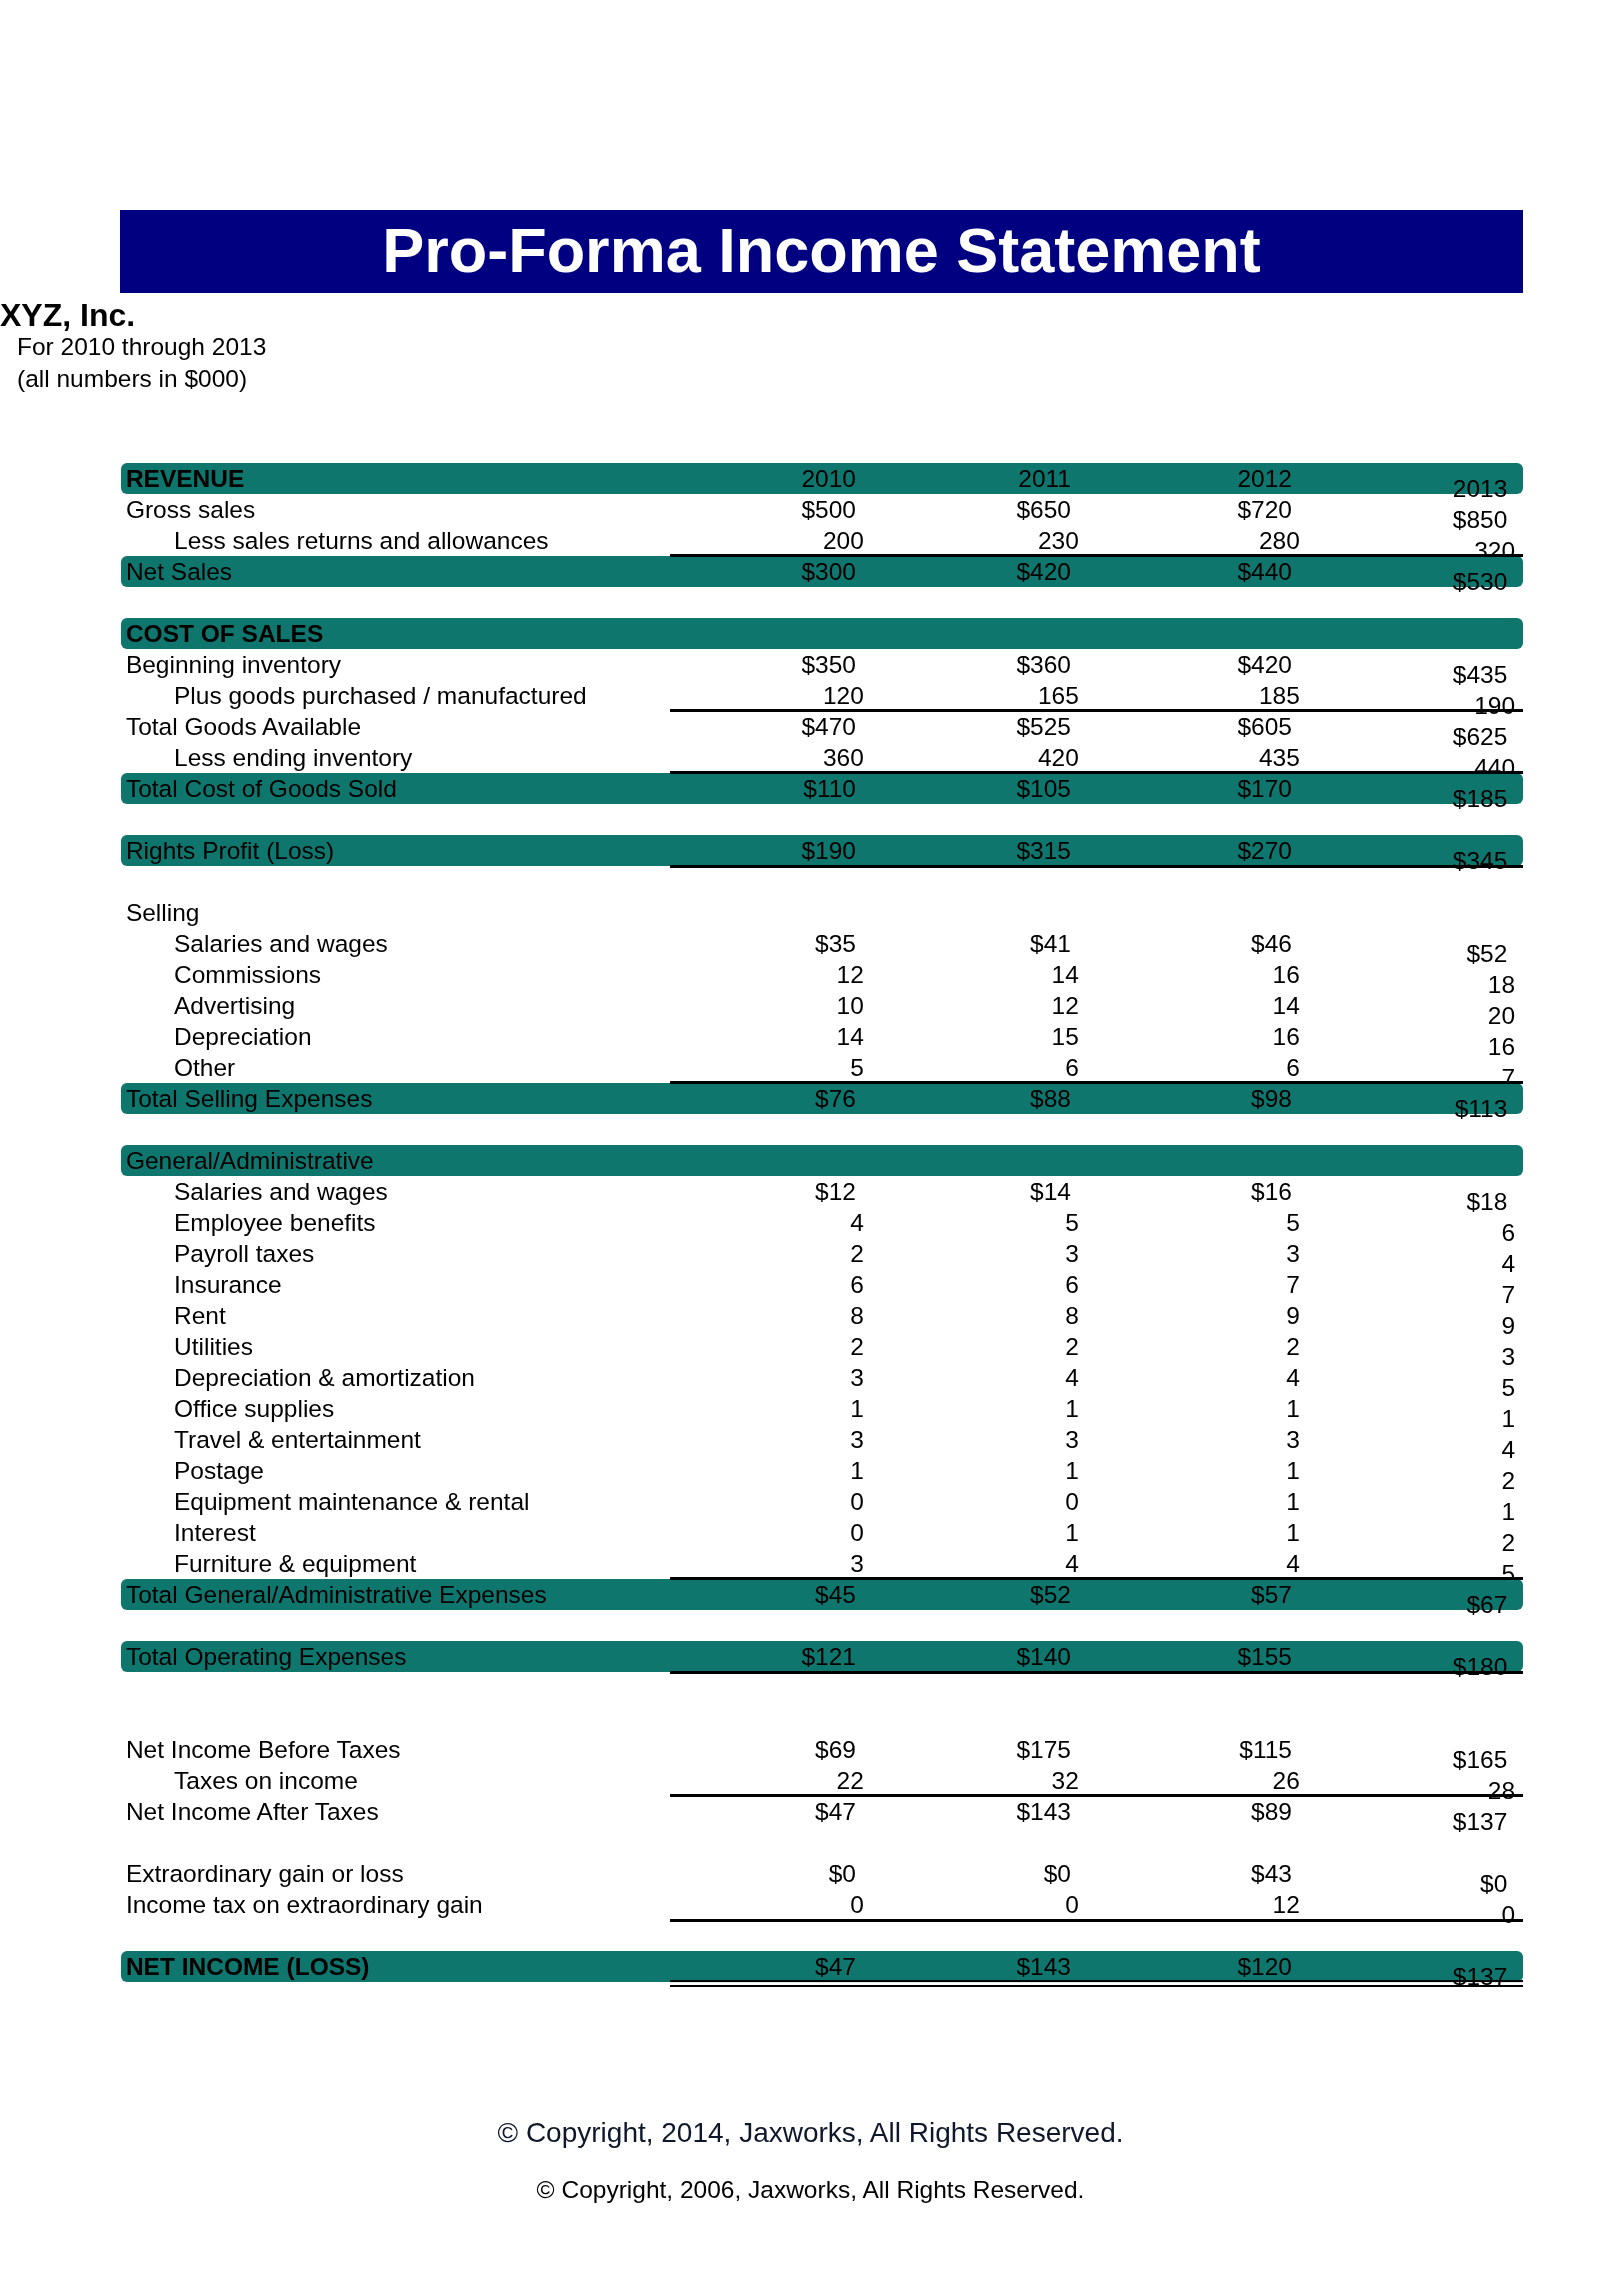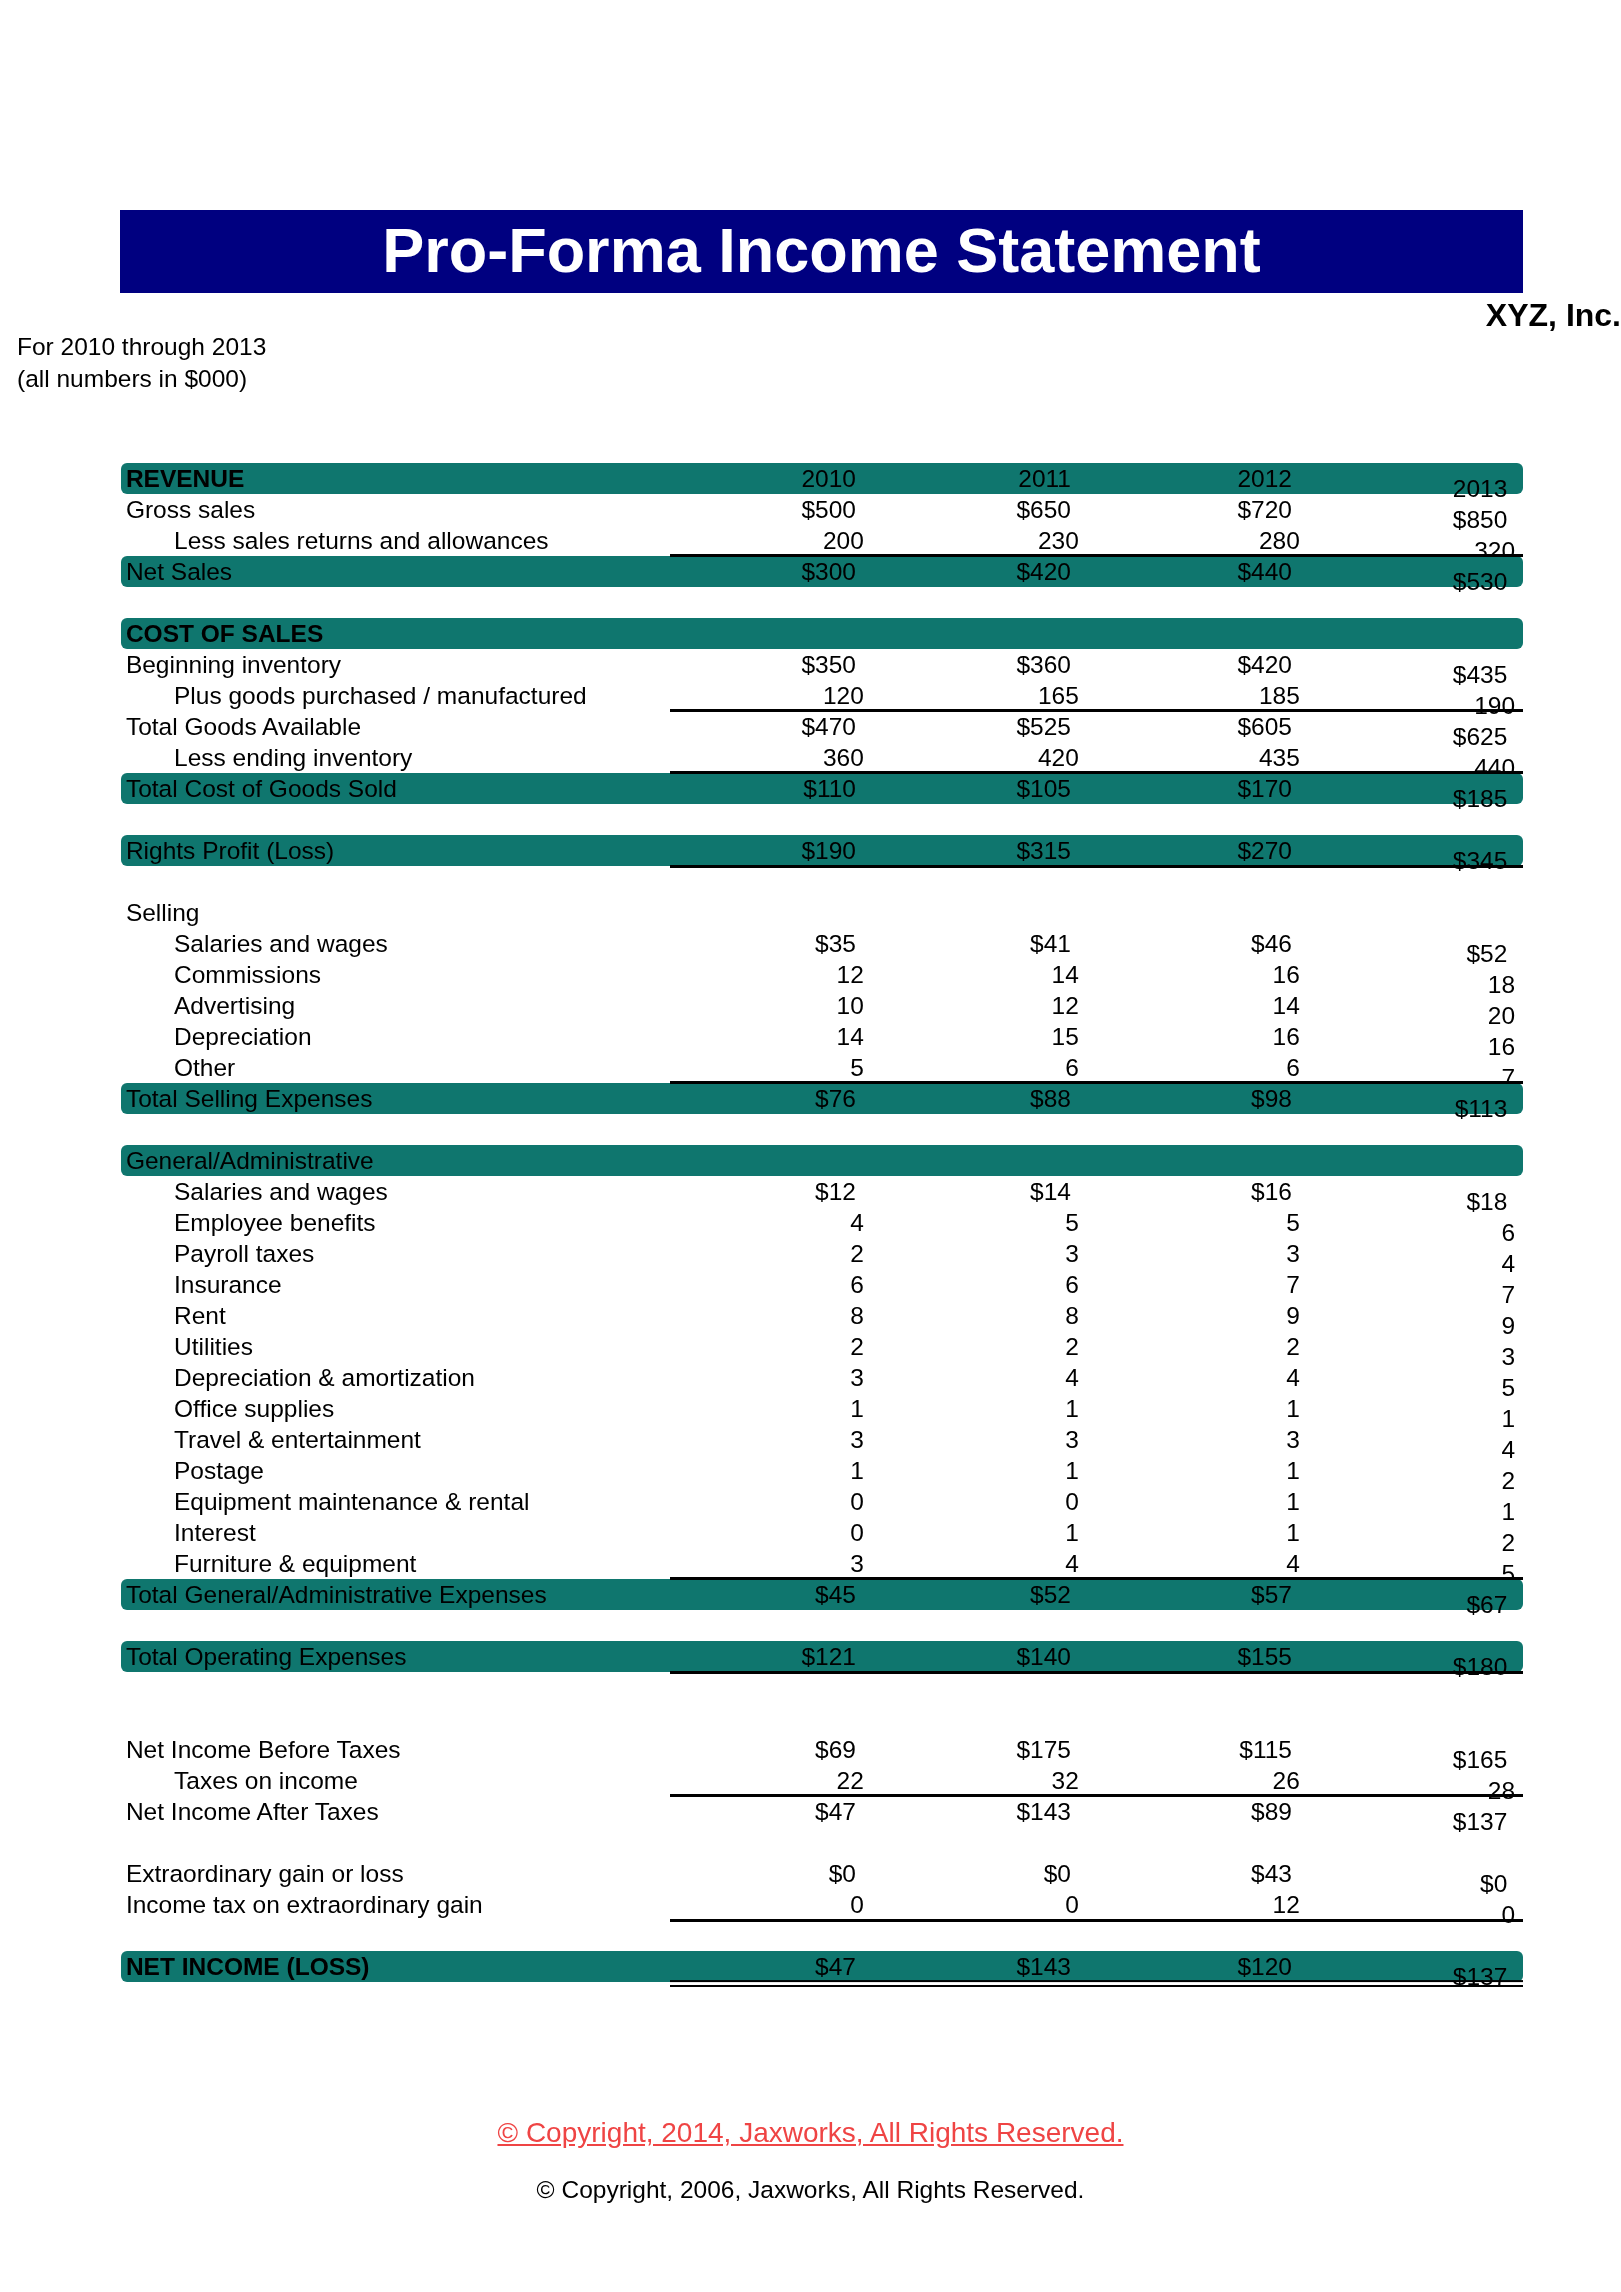--- a/index.html
+++ b/index.html
@@ -1,21 +1,21 @@
 <!DOCTYPE html>
 <html><head>
 <meta charset="utf-8">
 <style>
   html, body { margin:0; padding:0; background:#ffffff; }
   body { width:1621px; height:2293px; position:relative; overflow:hidden;
          font-family:"Liberation Sans", sans-serif; color:#000; }
   .banner { position:absolute; left:120px; top:210px; width:1403px; height:83px;
             background:#000080; display:flex; align-items:center; justify-content:center; }
   .banner-title { color:#fff; font-weight:bold; font-size:63px; line-height:1; letter-spacing:0px; margin-top:-2px; }
-  .company { position:absolute; left:0; width:1621px; top:296px; text-align:right;
+  .company { position:absolute; left:0; width:1621px; top:296px; text-align:left;
              font-weight:bold; font-size:32px; line-height:39px; }
   .subline { position:absolute; left:17px; width:1621px; text-align:left; font-size:24.5px; line-height:31px; }
   .sub1 { top:331px; }
   .sub2 { top:363px; }
 
   .table { position:absolute; left:121px; top:463px; width:1402px; }
   .row { position:relative; height:31px; line-height:31px; font-size:24.5px; white-space:nowrap; }
   .row.shade { background:#0f766e;border-radius:6px; }
   .label { position:absolute; left:4.9px; top:0; }
   .label.indent { left:53px; }
@@ -26,21 +26,21 @@
   .cell.c2 { right:231px; }
   .cell.c3 { right:15.7px;margin-top:10px; }
   .cell.pad { transform:translateX(7.8px); }
   .rule-top::before { content:""; position:absolute; left:549px; right:0; top:-2px; height:2.9px; background:#000; }
   .rule-bottom::after { content:""; position:absolute; left:549px; right:0; bottom:-2px; height:2.9px; background:#000; }
   .rule-double::after { content:""; position:absolute; left:549px; right:0; bottom:-4.9px; height:2px;
                         background:#000; box-shadow:0 -4.9px 0 #000; }
 
   .copy-link { position:absolute; left:0; width:1621px; top:2115px; text-align:center; font-size:28px;
                line-height:35px; }
-  .copy-link a { color:#ef4444; text-decoration:underline; }
+  .copy-link a { color:#0f172a; }
   .copy-plain { position:absolute; left:0; width:1621px; top:2174px; text-align:center; font-size:24.5px; line-height:31px; }
 </style>
 </head>
 <body>
 
 <div class="banner">
   <span class="banner-title">Pro-Forma Income Statement</span>
 </div>
 <div class="company">XYZ, Inc.</div>
 <div class="subline sub1">For 2010 through 2013</div>

